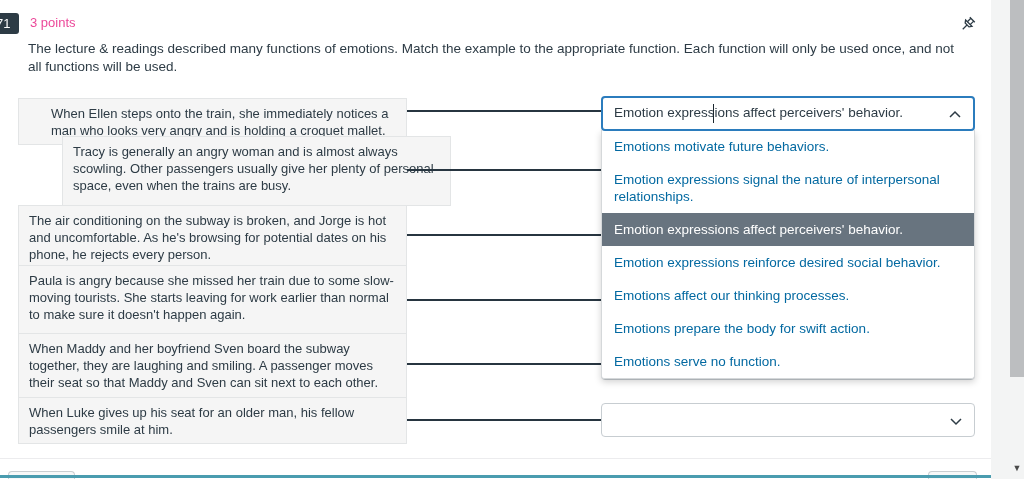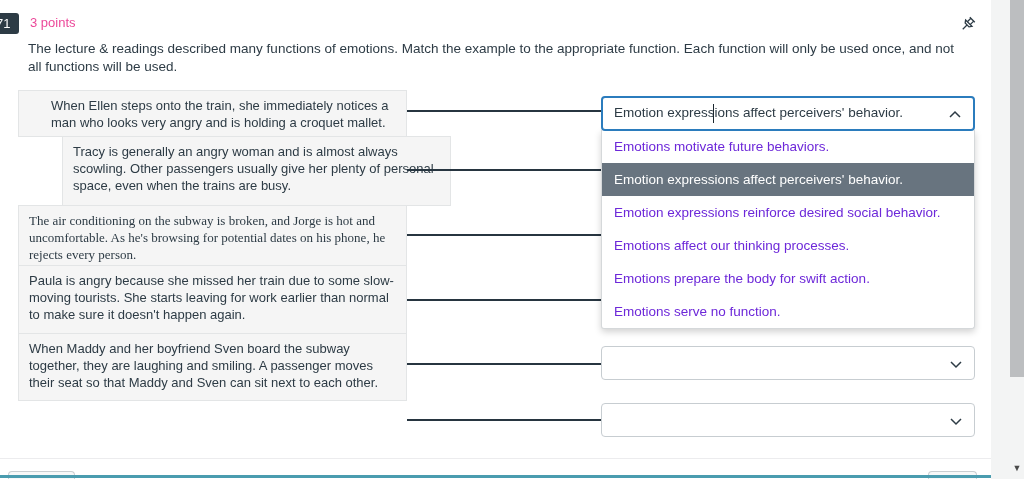--- a/index.html
+++ b/index.html
@@ -9,23 +9,23 @@
   
   .qnum{position:absolute;left:-13px;top:13px;height:21px;line-height:21px;
         background:#2d3b45;color:#fff;font-size:13px;padding:0 9px;border-radius:3px;}
   .points{position:absolute;left:30px;top:15px;font-size:13px;color:#ec4899;}
   .pin{position:absolute;left:956px;top:14px;width:22px;height:22px;cursor:pointer;}
   .prompt{position:absolute;left:28px;top:40px;width:930px;font-size:13.5px;line-height:18px;}
 
   
   .ex{position:absolute;left:18px;width:389px;box-sizing:border-box;background:#f5f5f5;
       border:1px solid #e3e5e6;padding:6px 10px;font-size:13px;line-height:17px;}
-  .ex1{top:90px;height:47px;padding-left:32px;}
+  .ex1{top:98px;height:47px;padding-left:32px;}
   .ex2{top:136px;height:70px;margin-left:44px;}
-  .ex3{top:205px;height:63px;font-family:Liberation Serif, serif;}
+  .ex3{top:205px;height:63px;}
   .ex4{top:265px;height:78px;}
   .ex5{top:333px;height:68px;}
   .ex6{top:397px;height:47px;}
 
   
   .cline{position:absolute;left:407px;width:194px;height:2px;background:#273540;}
   .cl1{top:110px;}.cl2{top:169px;}.cl3{top:234px;}.cl4{top:299px;}.cl5{top:363px;}.cl6{top:419px;}
 
   
   .sel{position:absolute;left:601px;width:374px;height:34px;box-sizing:border-box;
@@ -34,21 +34,21 @@
   .sel2{top:152px;}.sel3{top:217px;}.sel4{top:282px;}
   .sel5{top:346px;}.sel6{top:403px;}
   .sel1{top:96px;height:35px;border:2px solid #2b7cbd;z-index:6;}
   .sel1 .val{position:absolute;left:11px;top:7px;font-size:13.5px;color:#2d3b45;white-space:nowrap;}
   .caret{position:absolute;left:110px;top:6px;width:1px;height:19px;background:#1b262e;}
 
   
   .panel{position:absolute;left:601px;top:130px;width:374px;box-sizing:border-box;z-index:5;
          background:#fff;border:1px solid #d5d8da;border-top:none;
          box-shadow:0 3px 7px rgba(0,0,0,0.18);border-radius:0 0 3px 3px;}
-  .opt{padding:8px 12px;font-size:13.5px;line-height:17px;color:#6d28d9;cursor:pointer;}
+  .opt{padding:8px 12px;font-size:13.5px;line-height:17px;color:#0369a1;cursor:pointer;}
   .opt.hl{background:#68747f;color:#fff;}
 
   
   .bottom-border{position:absolute;left:0;top:458px;width:991px;height:1px;background:#ececee;}
   .peek-btn{position:absolute;box-sizing:border-box;background:#f7f8f8;border:1px solid #c9ced1;
             border-bottom:none;border-radius:4px 4px 0 0;height:8px;top:471px;}
   .peek-left{left:8px;width:67px;}
   .peek-right{left:928px;width:49px;}
   .teal-bar{position:absolute;left:0;top:475px;width:1024px;height:3px;background:#4a9caf;}
 
@@ -74,20 +74,21 @@
       <path d="M11 11 v6"></path>
     </g>
   </svg>
   <div class="prompt">The lecture &amp; readings described many functions of emotions. Match the example to the appropriate function. Each function will only be used once, and not all functions will be used.</div>
 
   <div class="ex ex1">When Ellen steps onto the train, she immediately notices a man who looks very angry and is holding a croquet mallet.</div>
   <div class="ex ex2">Tracy is generally an angry woman and is almost always scowling. Other passengers usually give her plenty of personal space, even when the trains are busy.</div>
   <div class="ex ex3">The air conditioning on the subway is broken, and Jorge is hot and uncomfortable. As he's browsing for potential dates on his phone, he rejects every person.</div>
   <div class="ex ex4">Paula is angry because she missed her train due to some slow-moving tourists. She starts leaving for work earlier than normal to make sure it doesn't happen again.</div>
   <div class="ex ex5">When Maddy and her boyfriend Sven board the subway together, they are laughing and smiling. A passenger moves their seat so that Maddy and Sven can sit next to each other.</div>
+  <div class="ex ex6">When Luke gives up his seat for an older man, his fellow passengers smile at him.</div>
 
   <div class="cline cl1"></div>
   <div class="cline cl2"></div>
   <div class="cline cl3"></div>
   <div class="cline cl4"></div>
   <div class="cline cl5"></div>
   <div class="cline cl6"></div>
 
   <div class="sel sel2">
     <svg class="chev" width="16" height="16" viewBox="0 0 16 16">
@@ -118,20 +119,21 @@
   <div class="sel sel1">
     <span class="val">Emotion expressions affect perceivers' behavior.</span>
     <div class="caret"></div>
     <svg class="chev" width="16" height="16" viewBox="0 0 16 16">
         <path d="M3 10 L8 5 L13 10" fill="none" stroke="#2d3b45" stroke-width="1.5"></path>
       </svg>
   </div>
 
   <div class="panel">
     <div class="opt">Emotions motivate future behaviors.</div>
+    <div class="opt">Emotion expressions signal the nature of interpersonal relationships.</div>
     <div class="opt hl">Emotion expressions affect perceivers' behavior.</div>
     <div class="opt">Emotion expressions reinforce desired social behavior.</div>
     <div class="opt">Emotions affect our thinking processes.</div>
     <div class="opt">Emotions prepare the body for swift action.</div>
     <div class="opt">Emotions serve no function.</div>
   </div>
 
   <div class="bottom-border"></div>
   <div class="peek-btn peek-left"></div>
   <div class="peek-btn peek-right"></div>

